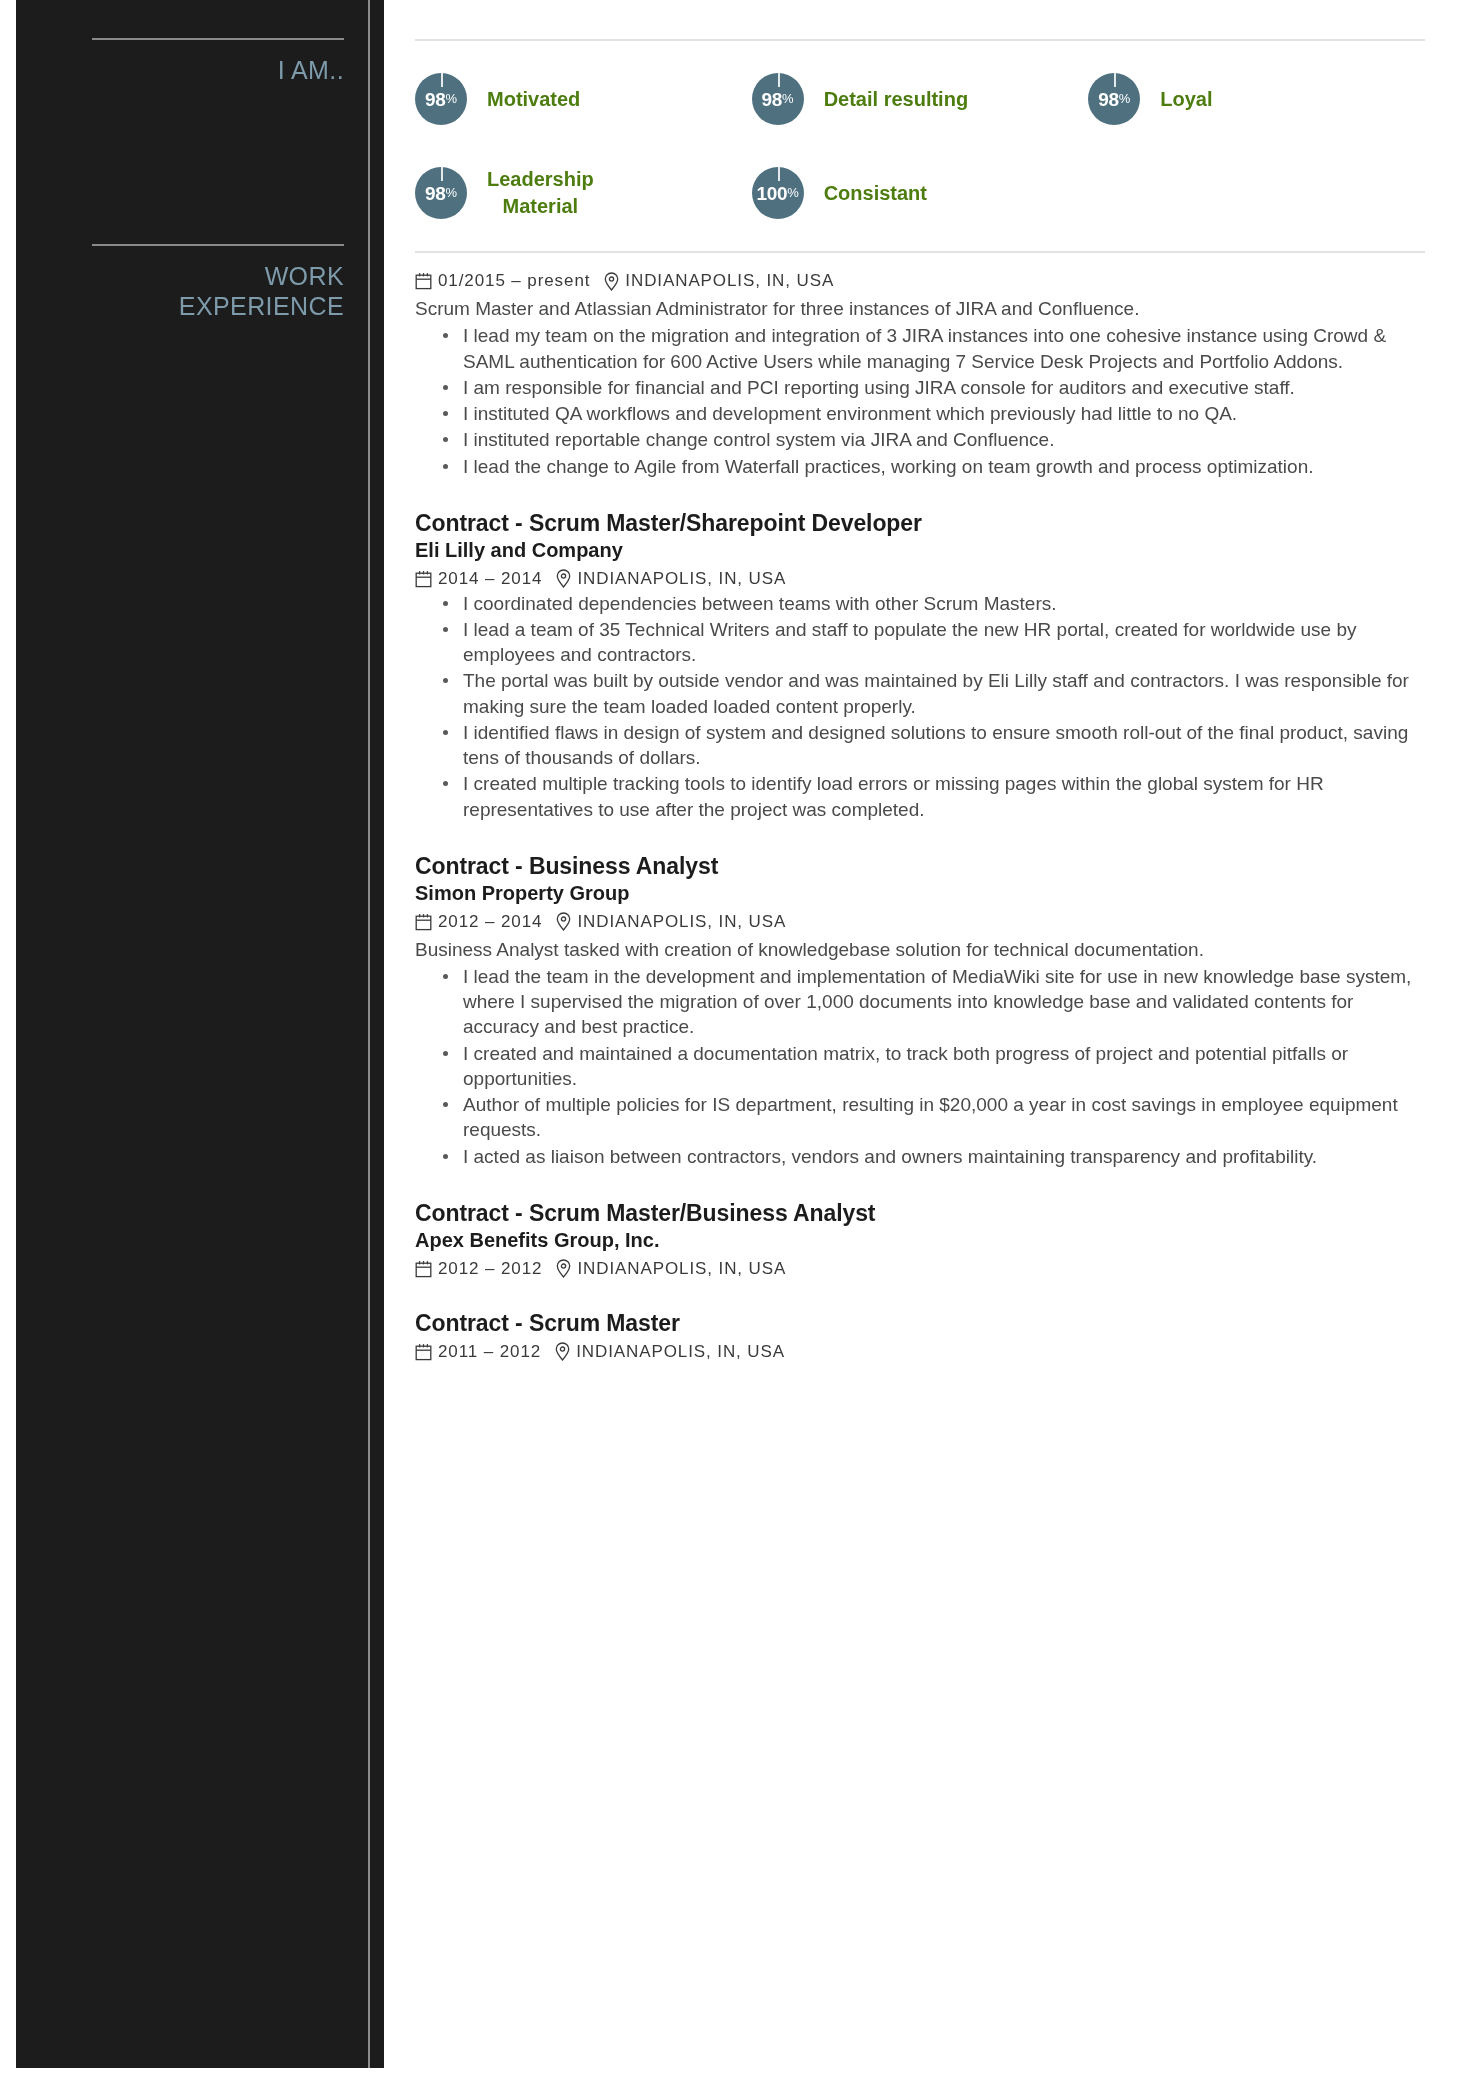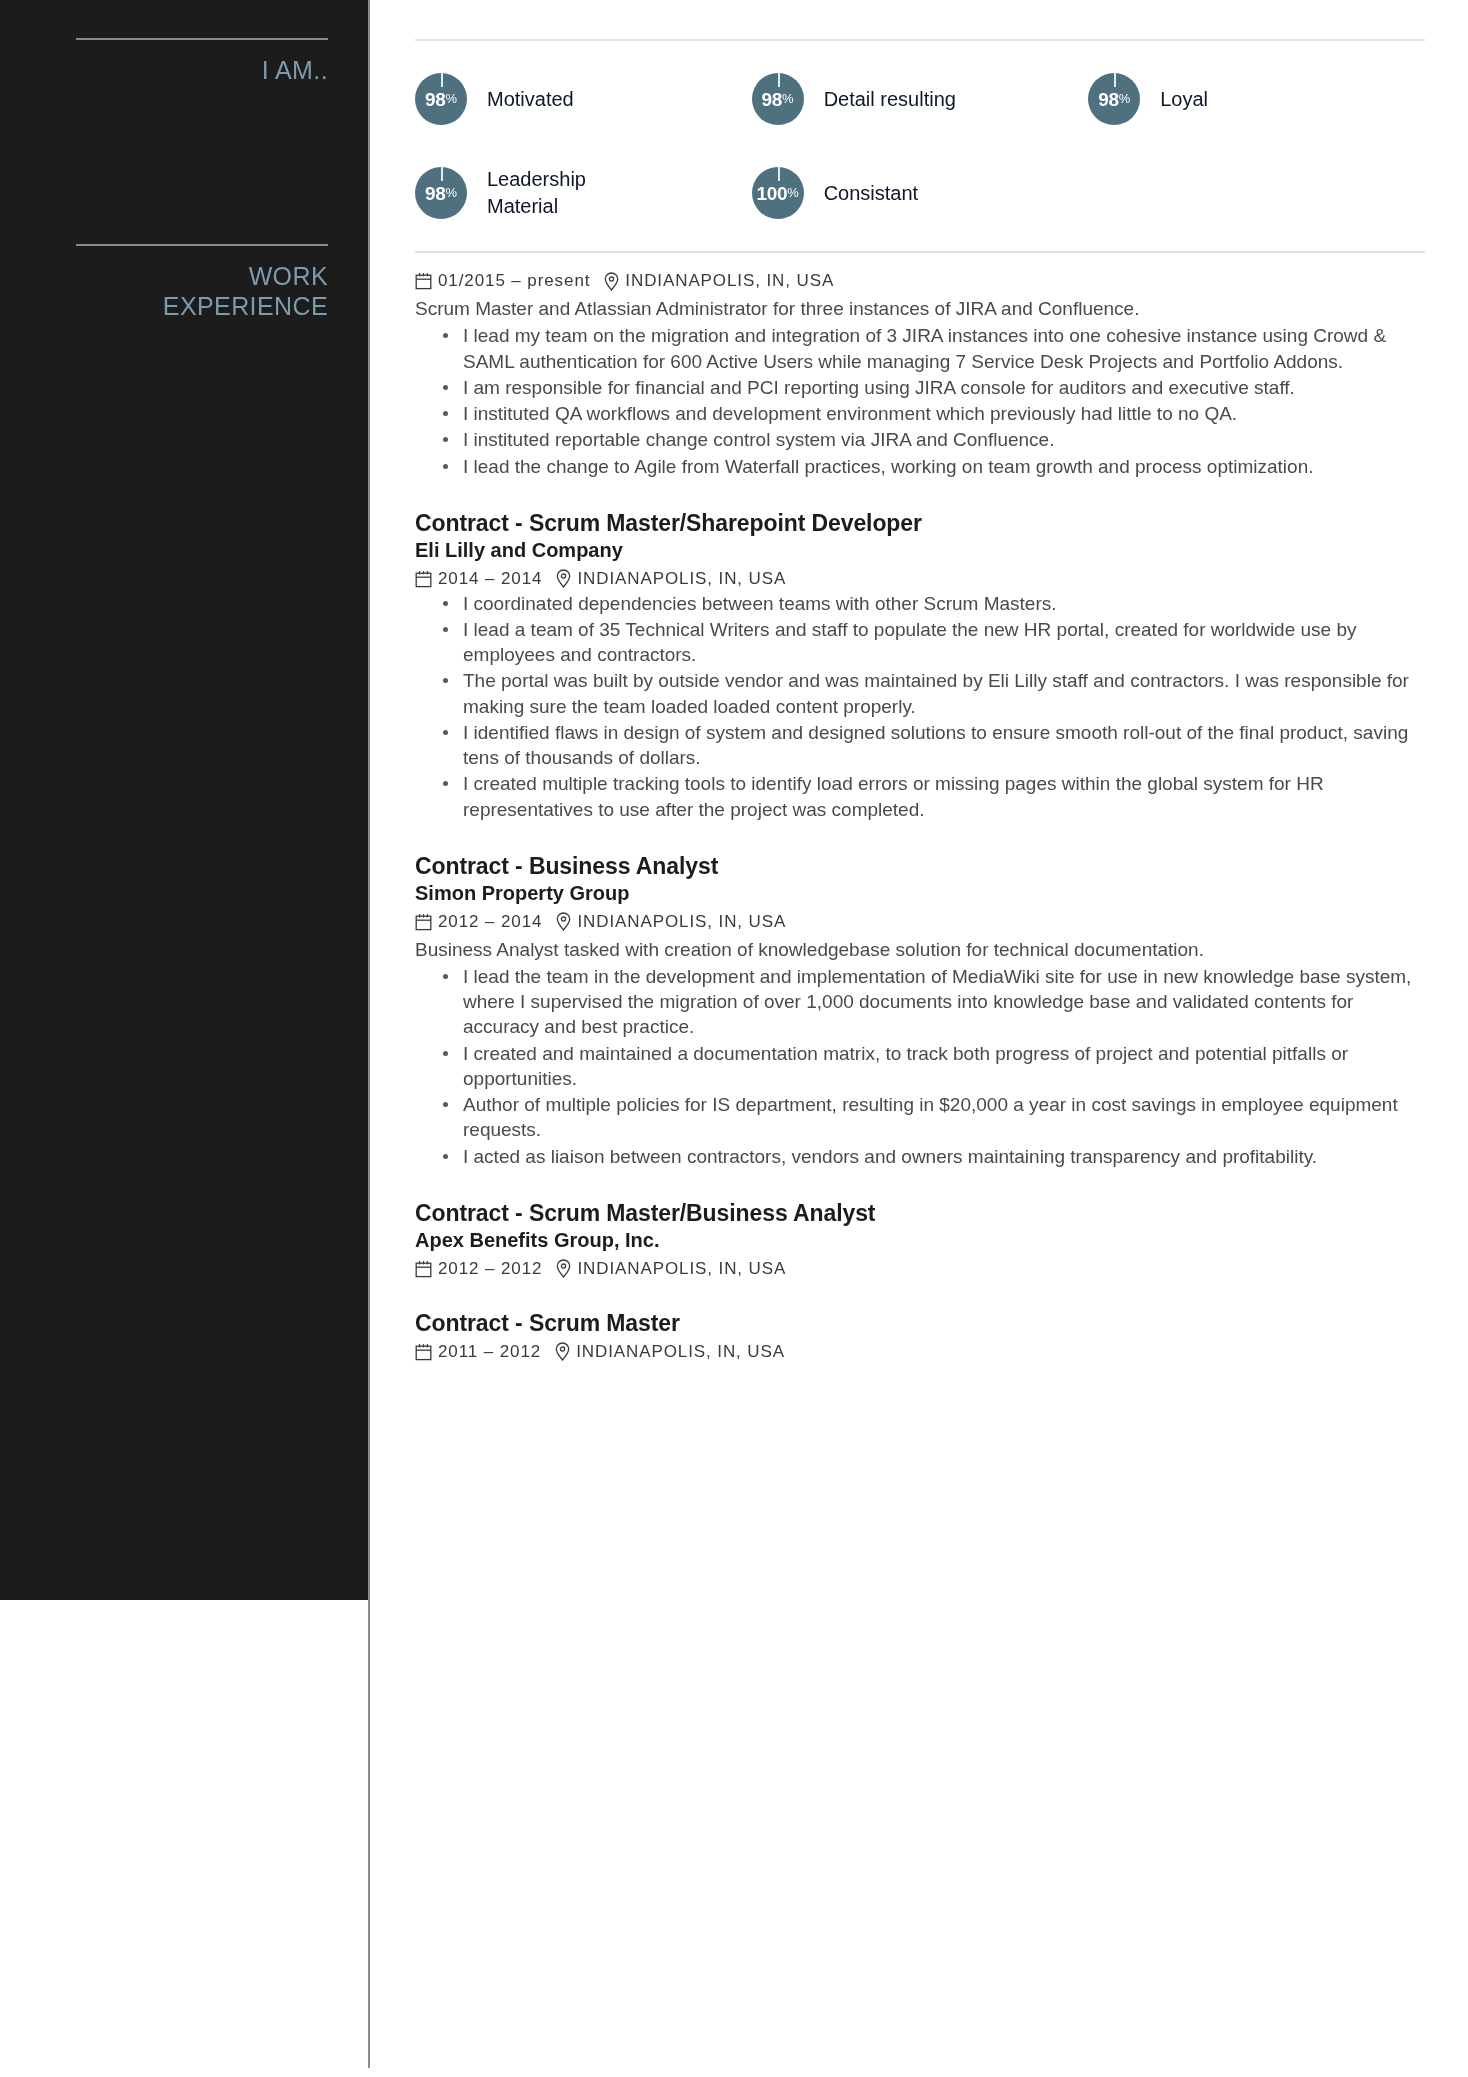--- a/index.html
+++ b/index.html
@@ -16,24 +16,24 @@
     position: relative;
     width: 1468px;
     height: 2077px;
     background: #ffffff;
     overflow: hidden;
   }
 
   
   .sidebar {
     position: absolute;
-    left: 0;
+    left: 16px;
     top: 0;
     width: 368px;
-    height: 1600px;
+    height: 2068px;
     background: #1c1c1c;
     box-sizing: border-box;
   }
   .sidebar-edge {
     position: absolute;
     left: 368px;
     top: 0;
     width: 2px;
     height: 2068px;
     background: #8c8c8c;
@@ -120,24 +120,25 @@
     line-height: 17px;
     letter-spacing: -0.3px;
   }
   .dial .pct {
     font-size: 13px;
     line-height: 14px;
     font-weight: 400;
   }
   .skill-label {
     font-size: 20px;
-    color: #0f172a;
+    color: #4d7c0f;
     line-height: 1.35;
-    font-weight: 400;
+    font-weight: 700;
     white-space: pre-line;
+    text-align: center;
   }
 
   
   .jobs { margin-top: 18px; }
   .job { margin-bottom: 30px; }
   .job-title {
     font-size: 23px;
     font-weight: 700;
     color: #1c1c1c;
     line-height: 1.22;

